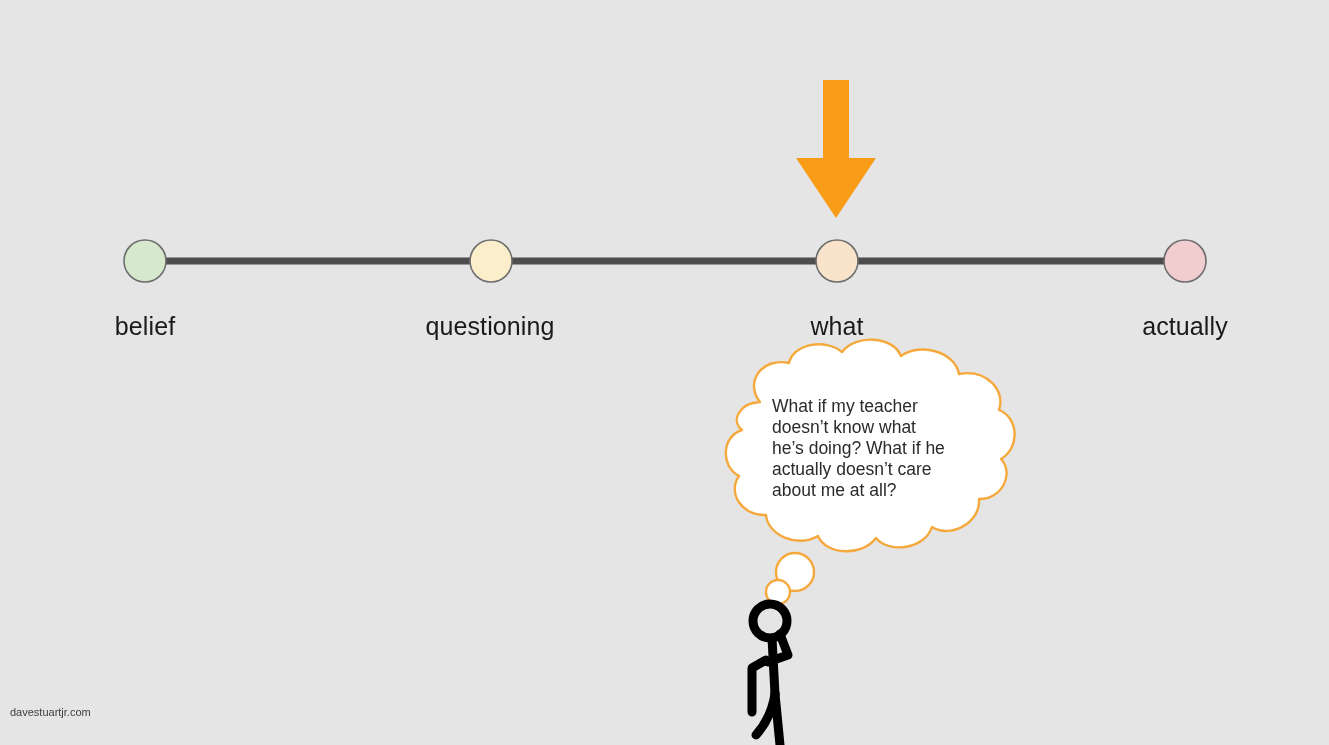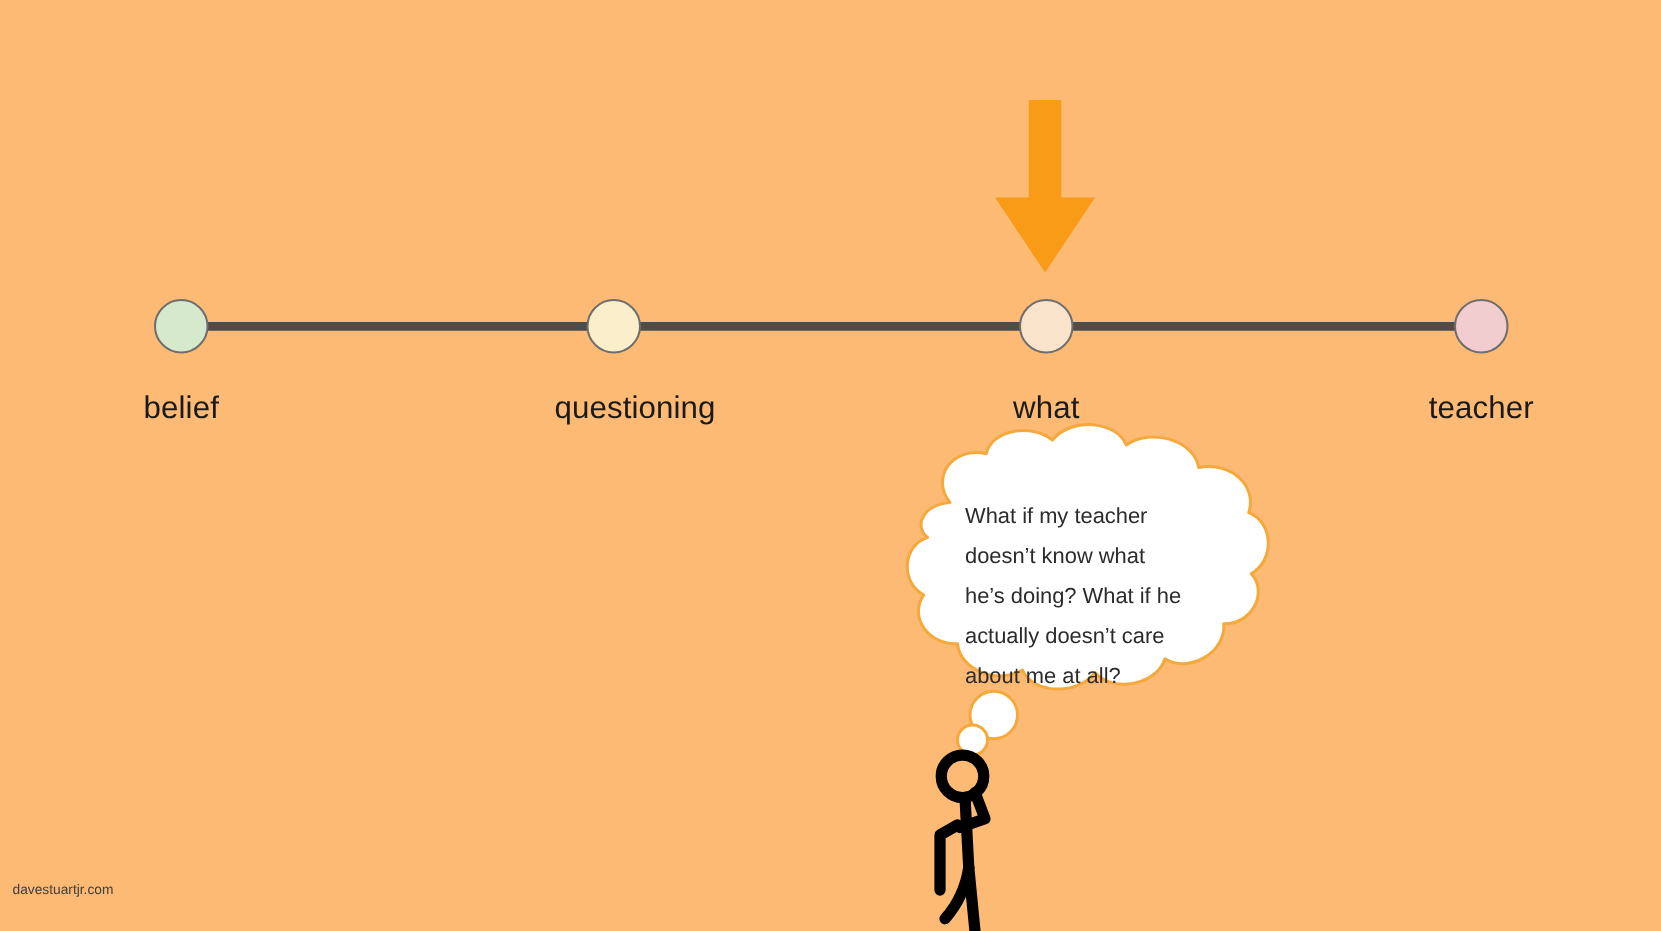--- a/index.html
+++ b/index.html
@@ -8,21 +8,21 @@
     background: #ffffff;
   }
   body {
     font-family: "Liberation Sans", sans-serif;
     -webkit-font-smoothing: antialiased;
   }
   #stage {
     position: relative;
     width: 1329px;
     height: 745px;
-    background: #fdba74;
+    background: #e5e5e5;
     overflow: hidden;
   }
   #scene {
     position: absolute;
     left: 0;
     top: 0;
     width: 1329px;
     height: 745px;
   }
   .node-label {
@@ -35,21 +35,21 @@
     transform: translateX(-50%);
     letter-spacing: 0.1px;
   }
   .bubble-text {
     position: absolute;
     left: 772px;
     top: 396px;
     width: 176px;
     font-family: "Liberation Sans", sans-serif;
     font-size: 17.5px;
-    line-height: 32px;
+    line-height: 21px;
     color: #2b2b2b;
   }
   .watermark {
     position: absolute;
     left: 10px;
     top: 706px;
     font-family: "Liberation Sans", sans-serif;
     font-size: 11px;
     color: #3d3d3d;
     white-space: nowrap;
@@ -95,21 +95,21 @@
       <circle cx="770" cy="621" r="17"></circle>
       <path d="M 772 638 L 775 694"></path>
       <path d="M 768 662 L 788 655 L 780 634"></path>
       <path d="M 766 660 L 752 668 L 752 712"></path>
       <path d="M 775 694 L 780 745"></path>
       <path d="M 775 694 C 772 714, 764 726, 756 735"></path>
     </g>
   </svg>
 
   <div class="node-label" style="left: 145px; top: 312px;">belief</div>
-  <div class="node-label" style="left: 508px; top: 312px;">questioning</div>
+  <div class="node-label" style="left: 490px; top: 312px;">questioning</div>
   <div class="node-label" style="left: 837px; top: 312px;">what</div>
-  <div class="node-label" style="left: 1185px; top: 312px;">teacher</div>
+  <div class="node-label" style="left: 1185px; top: 312px;">actually</div>
 
   <div class="bubble-text">What if my teacher doesn’t know what he’s doing? What if he actually doesn’t care about me at all?</div>
 
   <div class="watermark">davestuartjr.com</div>
 
 </div>
 
 </body></html>

